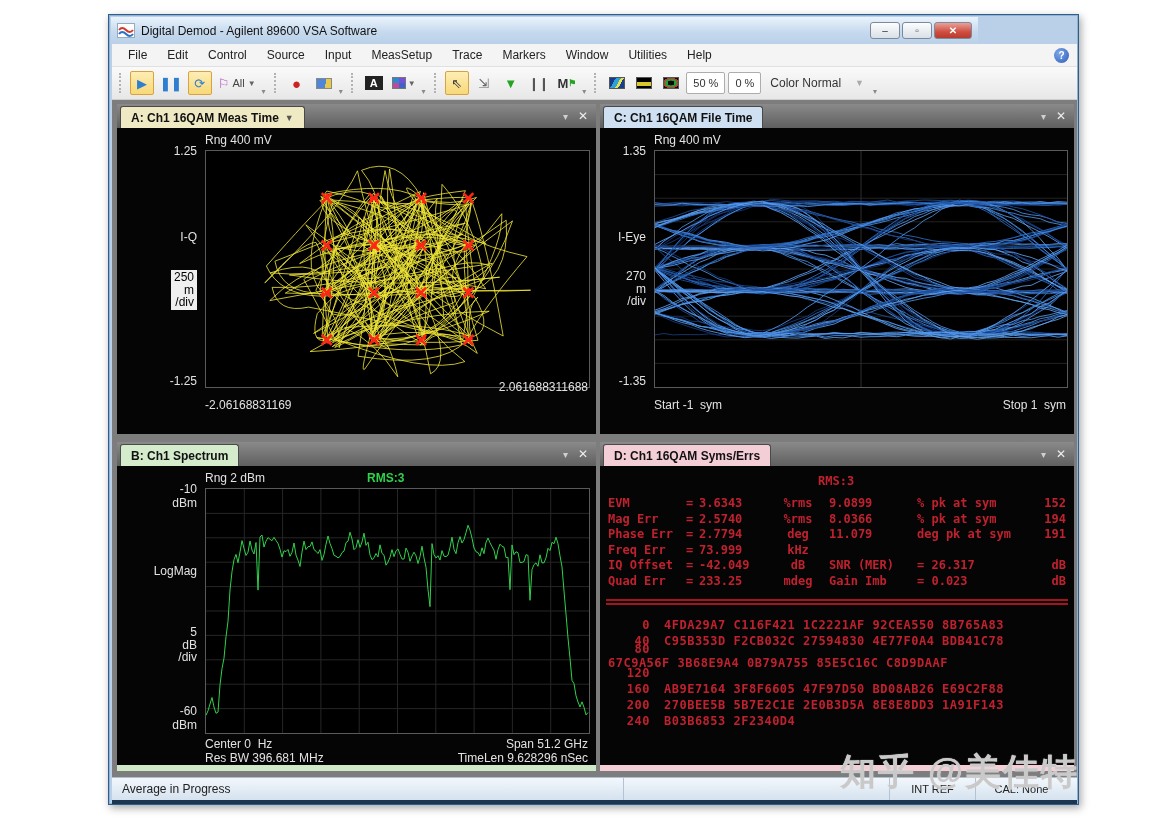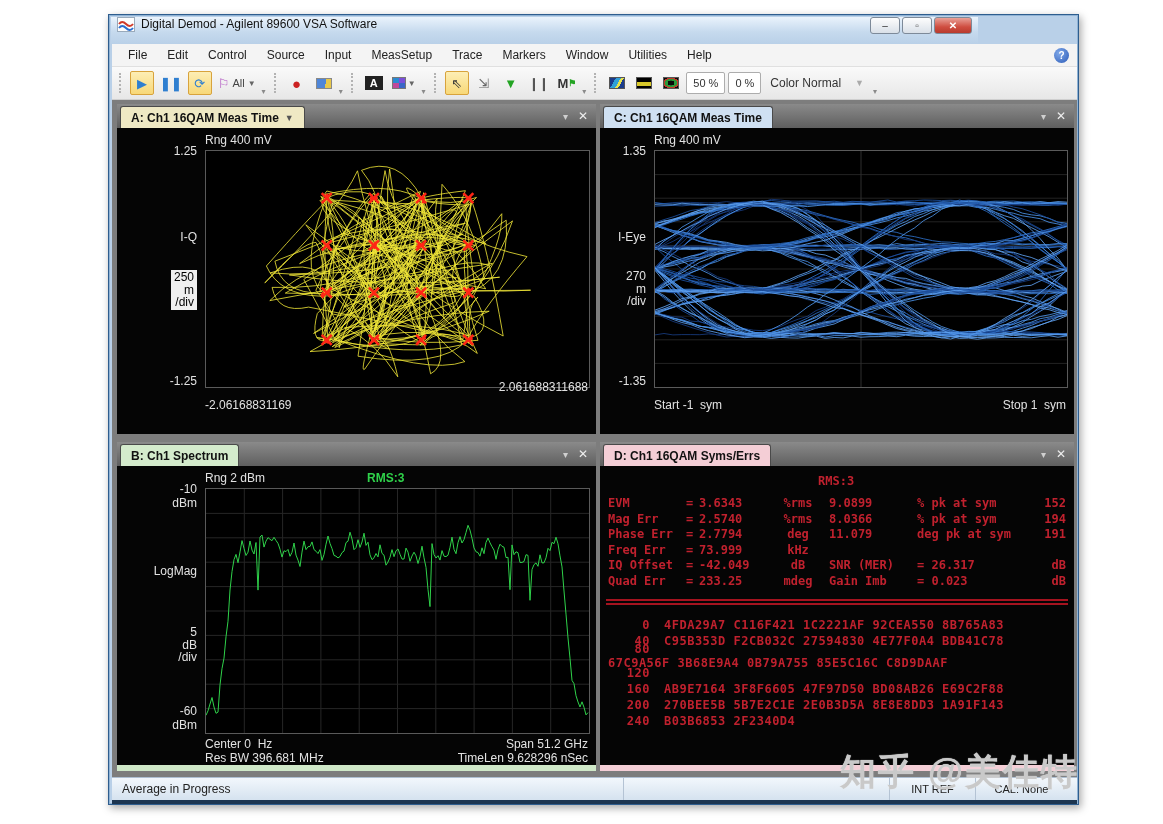--- a/index.html
+++ b/index.html
@@ -6,21 +6,21 @@
   html,body { width:1163px; height:824px; background:#ffffff; font-family:"Liberation Sans",sans-serif; overflow:hidden; position:relative; }
   .abs { position:absolute; }
   .pre { white-space:pre; }
   .ml  { white-space:pre-line; }
 
   
   #win { left:108px; top:14px; width:971px; height:791px; background:#b9d0e8;
          border:1px solid #2e5d8e; box-shadow:0 0 0 1px #8fb2d4 inset, 2px 3px 8px rgba(0,0,0,.35); }
 
   
-  #titlebar { left:2px; top:2px; width:867px; height:27px; display:flex; 
+  #titlebar { left:2px; top:2px; width:867px; height:27px; display:flex; align-items:center;
               background:linear-gradient(#eaf3fc,#c6daee 55%,#b9d0e8); padding:0 6px; }
   #app-icon { width:18px; height:15px; background:#fdfdfd; border:1px solid #9ab; margin-right:6px; flex:0 0 auto; }
   #title-text { font-size:12px; color:#111; }
   .winbtns { margin-left:auto; display:flex; gap:2px; }
   .wbtn { width:30px; height:17px; border:1px solid #7d8a99; border-radius:3px; font-size:10px; line-height:15px;
           text-align:center; color:#333; background:linear-gradient(#fdfdfd,#d9e0e8); }
   .wbtn.close { width:38px; background:linear-gradient(#e9a198,#cf4d40 60%,#b83b2e); color:#fff; font-weight:bold; }
 
   
   #menubar { left:3px; top:29px; width:965px; height:23px; background:#f4f4f4; display:flex; align-items:center;
@@ -289,21 +289,21 @@
 /div</span></span>
         <span class="axis leftcol" style="top:246px;">-1.25</span>
         <span class="axis pre" style="left:88px;top:270px;">-2.06168831169</span>
         <span class="axis pre right" style="right:8px;top:252px;">2.061688311688</span>
       </div>
     </div>
 
     <div class="pane" style="left:488px;top:4px;width:474px;height:330px;">
       <div class="tabstrip">
         <span class="tab" style="background:#cfe0f2;">
-          <span>C: Ch1 16QAM Meas Time</span>
+          <span>C: Ch1 16QAM File Time</span>
         </span>
         <span class="stripbtns">
           <span class="mini">▾</span>
           <span class="close">✕</span>
         </span>
       </div>
       <div class="plot" style="height:306px;">
         <span class="axis" style="left:54px;top:5px;">Rng 400 mV</span>
         <div class="grat" style="left:54px;top:22px;width:414px;height:238px;">
           <svg id="svg-eye" width="412" height="236">

